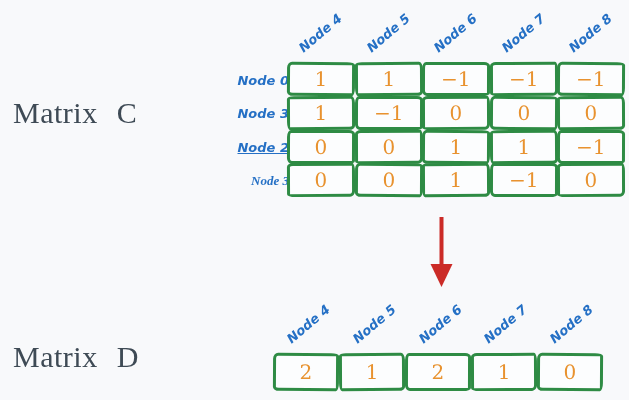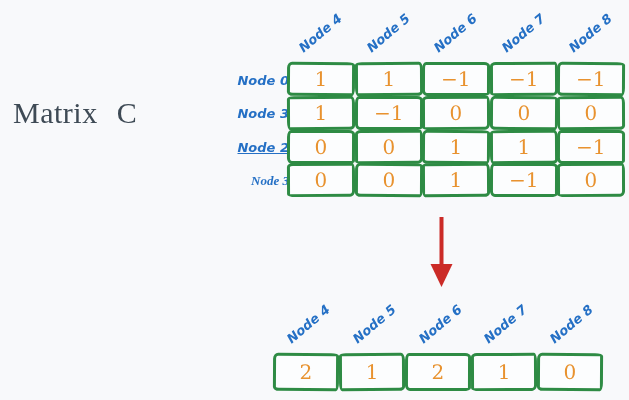--- a/index.html
+++ b/index.html
@@ -126,20 +126,21 @@
     <div class="cell">1</div>
     <div class="cell">−1</div>
     <div class="cell">0</div>
   </div>
 
   <svg class="arrow" viewBox="0 0 27 75" aria-hidden="true">
     <line x1="13.5" y1="3" x2="13.5" y2="53" stroke="currentColor" stroke-width="4"></line>
     <polygon points="2.5,50 24.5,50 13.5,73" fill="currentColor"></polygon>
   </svg>
 
+  <div class="matrix-title" id="title-d">Matrix D</div>
 
   <div class="col-label" style="left:294px; top:331px;">Node 4</div>
   <div class="col-label" style="left:360px; top:331px;">Node 5</div>
   <div class="col-label" style="left:426px; top:331px;">Node 6</div>
   <div class="col-label" style="left:491px; top:331px;">Node 7</div>
   <div class="col-label" style="left:557px; top:331px;">Node 8</div>
 
   <div class="grid" id="grid-d">
     <div class="cell">2</div>
     <div class="cell">1</div>

